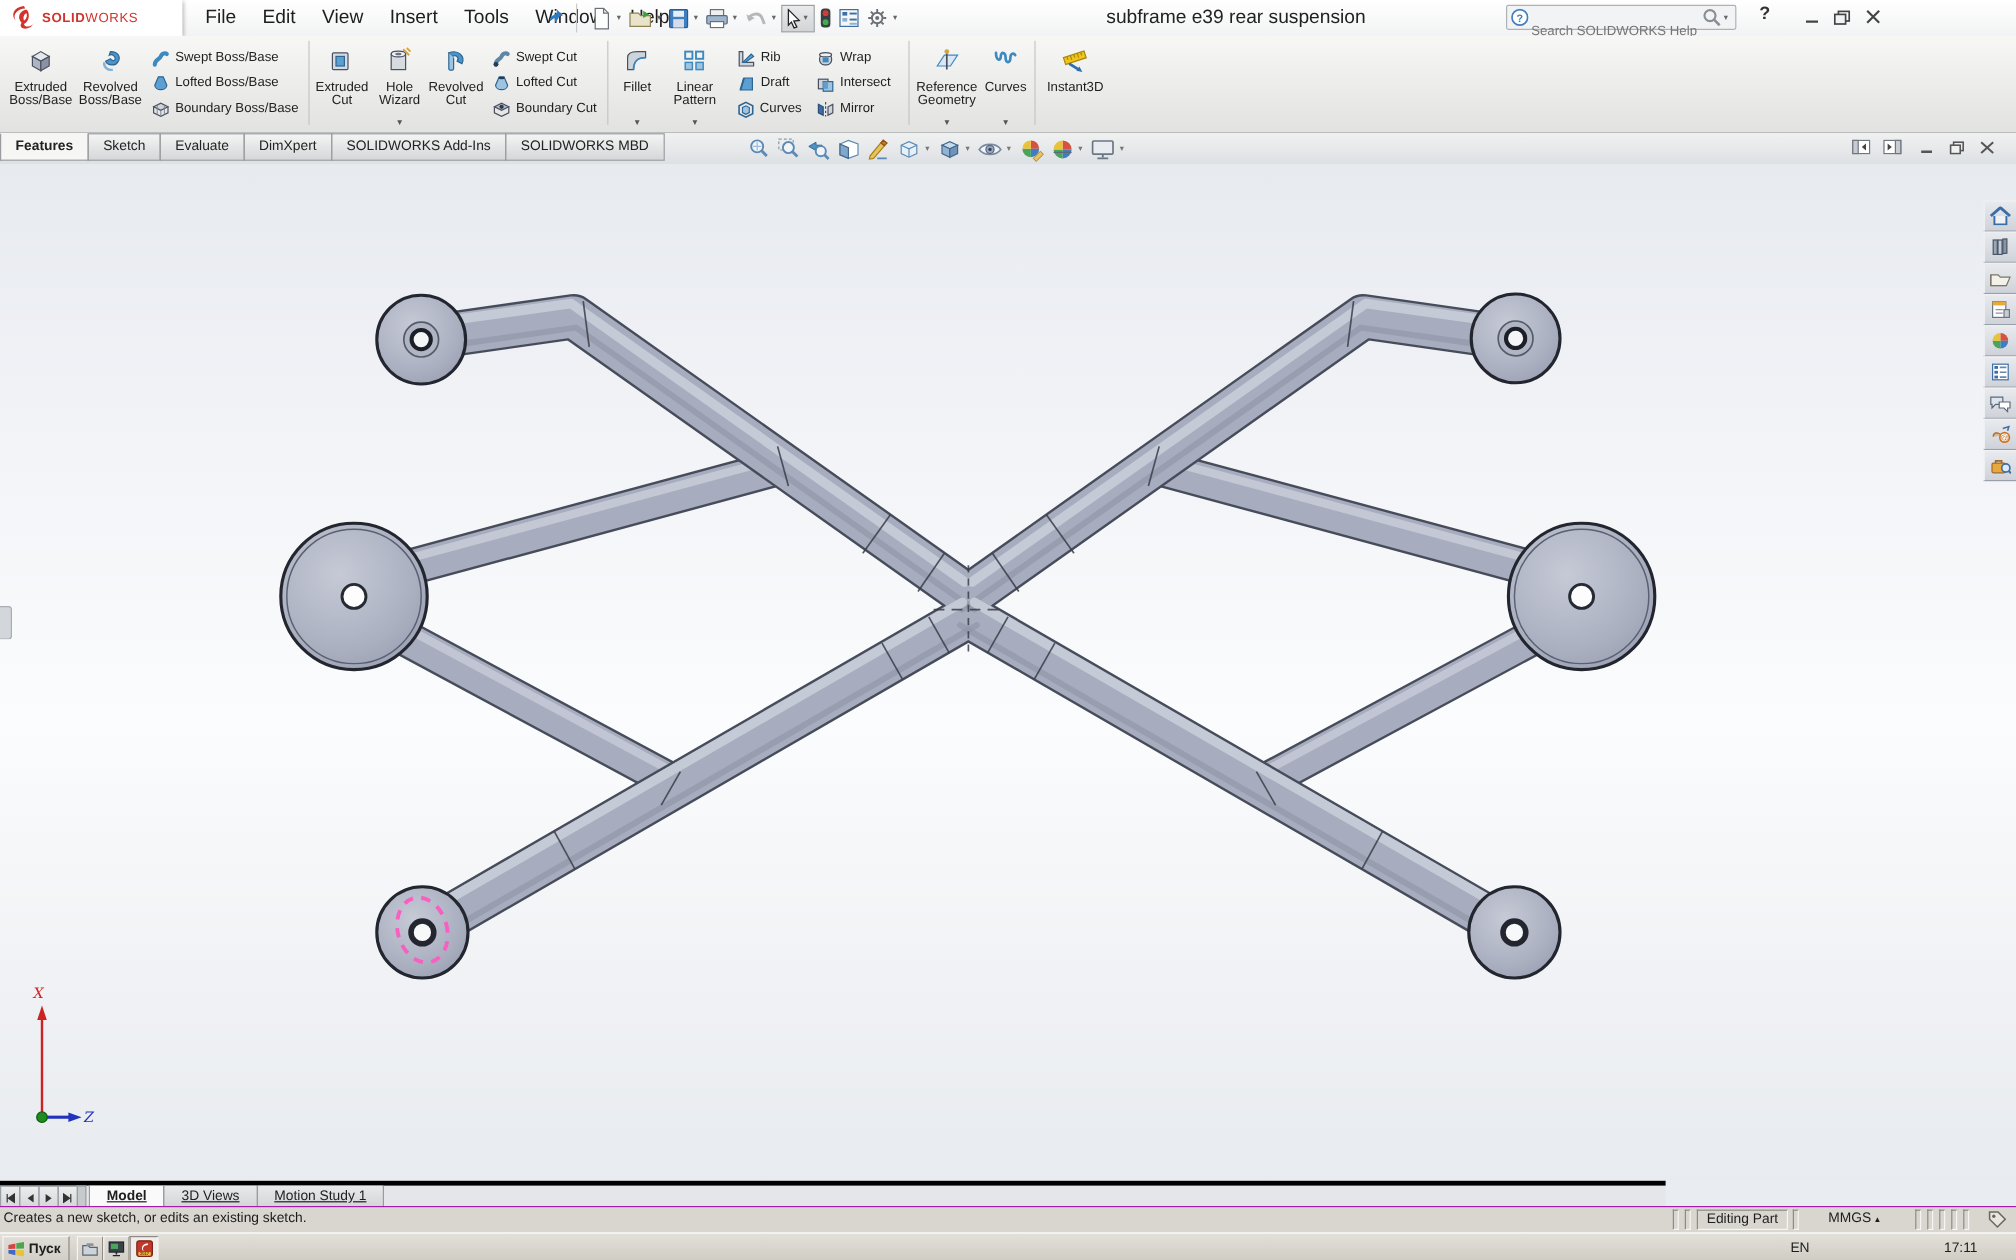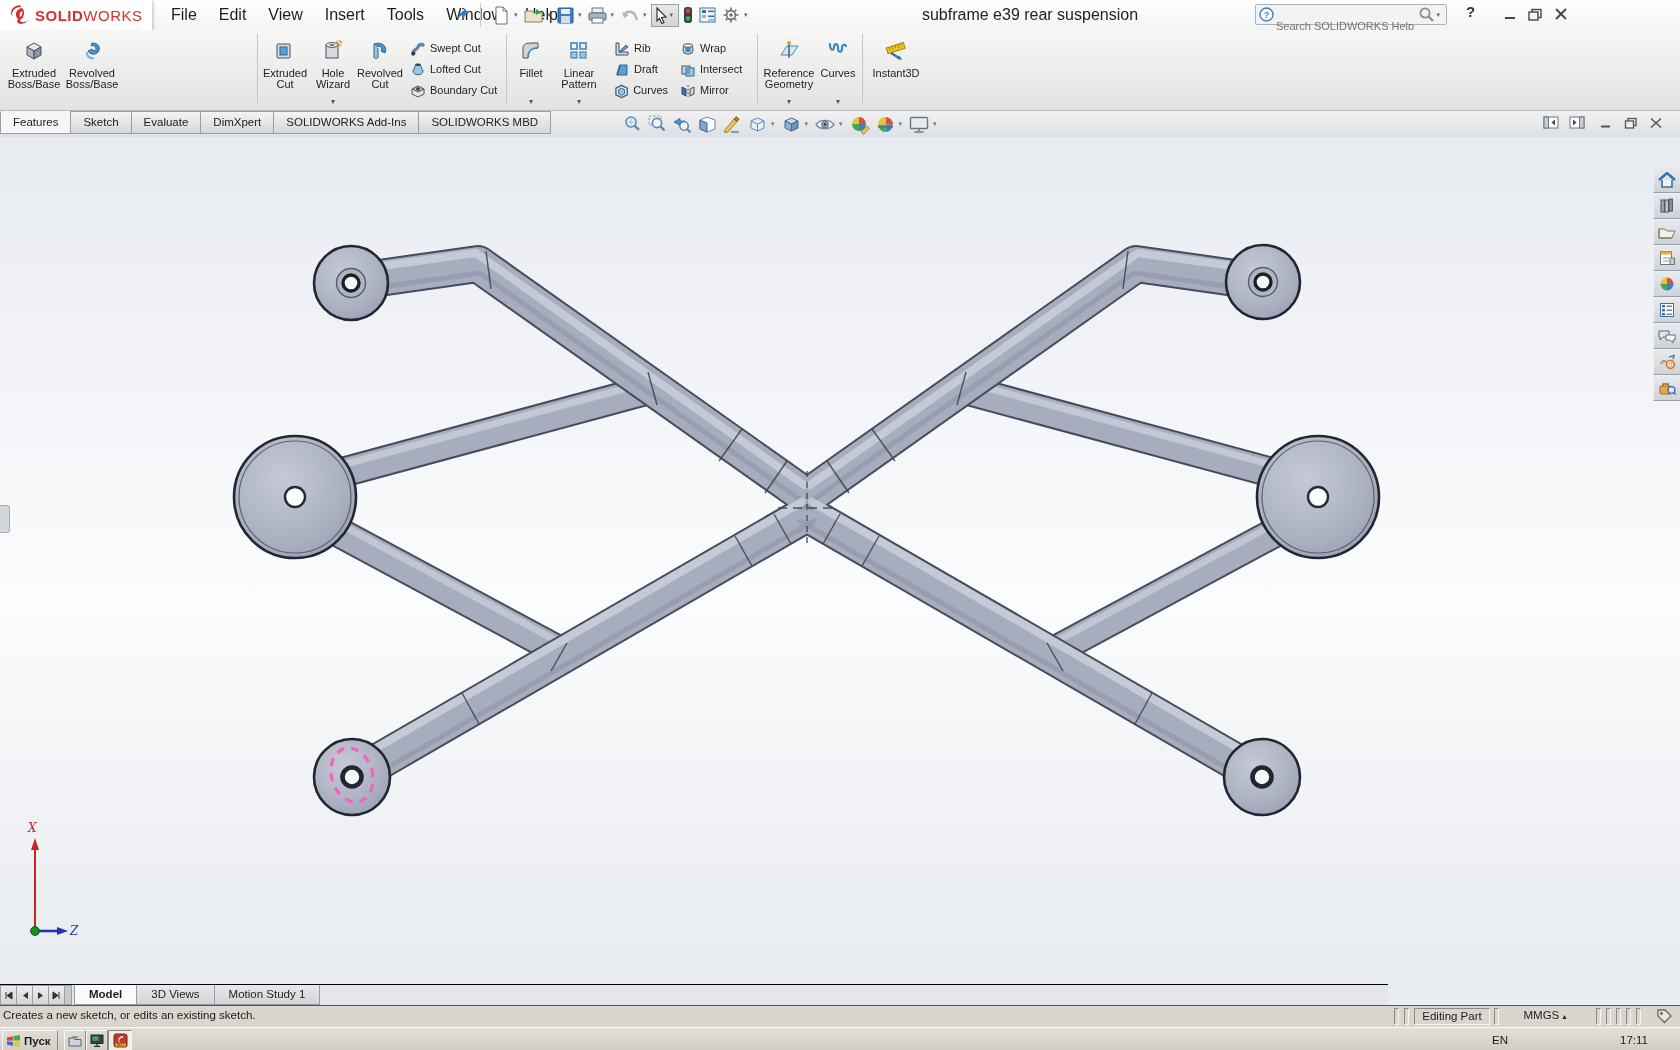--- a/index.html
+++ b/index.html
@@ -6,21 +6,21 @@
   .screen{position:relative;width:1680px;height:1050px;overflow:hidden;background:#e9ecf0;
           font-family:"Liberation Sans",sans-serif;color:#1e1e1e;}
   .abs{position:absolute;}
   .pre{white-space:pre-line;}
   svg{display:block;}
 
   
   #titlebar{left:0;top:0;width:1680px;height:30px;background:linear-gradient(#ffffff,#f2f3f4);border-bottom:1px solid #cfd1d3;}
   #logo{left:0;top:0;width:152px;height:30px;background:#fff;box-shadow:1px 1px 3px rgba(0,0,0,.25);
         display:flex;align-items:center;padding-left:6px;box-sizing:border-box;}
-  .brand{font-size:15px;color:#d1342c;letter-spacing:.5px;margin-left:3px;}
+  .brand{font-size:11px;color:#d1342c;letter-spacing:.5px;margin-left:3px;}
   .brand b{font-weight:bold;}
   #menubar{left:160px;top:0;height:30px;display:flex;align-items:center;}
   .mi{font-size:16px;padding:0 11px;line-height:30px;cursor:default;}
   #pin{left:455px;top:6px;}
   .qsep{left:480px;top:3px;width:1px;height:24px;background:#c9cbcd;}
   #qat{left:490px;top:0;height:30px;display:flex;align-items:center;}
   .qbtn{display:flex;align-items:center;margin:0 1px;padding:2px;}
   .qarr{font-size:7px;color:#666;margin:0 3px 0 1px;}
   .qsel{border:1px solid #9aa0a6;background:linear-gradient(#e9eaeb,#d2d4d6);padding:2px;}
   #doctitle{left:880px;top:0;width:300px;text-align:center;font-size:16px;line-height:30px;color:#222;}
@@ -40,38 +40,38 @@
   .rarr{font-size:8px;color:#555;margin-top:auto;line-height:9px;}
   .rstack{position:absolute;top:8px;display:flex;flex-direction:column;}
   .rs{display:flex;align-items:center;height:19px;margin:1px 0;padding:0 2px;}
   .rs .rlb{margin:0 0 0 4px;text-align:left;white-space:nowrap;}
   .gsep{position:absolute;top:4px;width:1px;height:70px;background:#c6c6c5;}
 
   
   #tabrow{left:0;top:111px;width:1680px;height:26px;background:linear-gradient(#f0f1f1,#dde0e4);}
   .ctab{display:inline-block;font-size:11.5px;padding:4px 12px 5px 12px;border:1px solid #9b9da0;margin-right:-1px;
         background:linear-gradient(#f4f4f4,#d6d7d8);color:#222;position:relative;top:0;}
-  .ctab.active{background:#f6f6f5;font-weight:normal;border-top-color:#f6f6f5;}
+  .ctab.active{background:#f6f6f5;font-weight:bold;border-top-color:#f6f6f5;}
   #headsup{left:620px;top:1px;height:24px;display:flex;align-items:center;}
   .hu{display:flex;align-items:center;padding:1px 2px;}
   .huarr{font-size:7px;color:#777;margin:0 4px 0 1px;}
   .docctl{top:5px;display:flex;align-items:center;}
 
   
   #viewport{left:0;top:137px;width:1680px;height:847px;
             background:linear-gradient(180deg,#e7eaef 0%,#f0f2f6 22%,#fbfcfd 55%,#f0f2f5 80%,#e8ebef 100%);}
   #lefttab{left:0;top:368px;width:9px;height:26px;background:#d3d7dc;border:1px solid #a8adb4;border-left:none;border-radius:0 3px 3px 0;}
   #triad{left:10px;top:688px;width:80px;height:120px;}
   .triadlbl{position:absolute;font-family:"DejaVu Serif",serif;font-style:italic;font-size:12px;}
   #taskpane{right:0;top:30px;width:27px;display:flex;flex-direction:column;}
   .tp{width:26px;height:24px;border:1px solid #9aa0a8;border-top-color:#eef0f3;border-left-color:#eef0f3;
       background:linear-gradient(#e8eaee,#cfd3d9);display:flex;align-items:center;justify-content:center;margin-bottom:0px;}
 
   
-  #bottombar{left:0;top:984px;width:1388px;height:20px;background:#e4e6e9;border-top:1px solid #000000;display:flex;align-items:stretch;}
+  #bottombar{left:0;top:984px;width:1388px;height:20px;background:#e4e6e9;border-top:4px solid #000000;display:flex;align-items:stretch;text-decoration:underline;}
   .navb{width:15px;border:1px solid #9aa0a6;background:linear-gradient(#eceded,#d4d6d8);display:flex;align-items:center;justify-content:center;margin-right:-1px;}
   .splitter{width:6px;background:#c7cacd;border:1px solid #9aa0a6;margin:0 2px 0 0;}
   .btab{font-size:11.5px;padding:3px 14px 0 14px;border:1px solid #999b9e;border-top:none;margin-right:-1px;
         background:linear-gradient(#e8e9ea,#d2d4d6);}
   .btab.active{background:#fafafa;font-weight:bold;}
 
   
   #statusbar{left:0;top:1005px;width:1680px;height:21px;background:#d9d6d0;border-top:1px solid #a21caf;font-size:11.5px;}
   #statusmsg{left:3px;top:3px;color:#1c1c1c;}
   .sunken{border:1px solid;border-color:#8e8b85 #f6f5f3 #f6f5f3 #8e8b85;}
@@ -231,20 +231,42 @@
       <span class="ric">
         <svg width="24" height="24" viewBox="0 0 24 24">
             <path d="M12 4 C19 4 21 9 18 13 C16 16 10 16 8 12 L12 10 C13 12 16 12 16 10 C16 7 13 6 11 7 Z" fill="#4b93c9" stroke="#2b6694"></path>
             <path d="M7 13 C6 17 10 20 14 19" fill="none" stroke="#7fb3d9" stroke-width="2"></path>
           </svg>
       </span>
       <span class="rlb pre">Revolved
 Boss/Base</span>
     </div>
 
+    <div class="rstack" style="left:124px;width:128px;">
+      <div class="rs">
+        <svg width="16" height="16" viewBox="0 0 16 16">
+            <path d="M3 13 C3 8 7 9 8 6 C9 3 12 3 13 4" fill="none" stroke="#3c8ac0" stroke-width="3.4" stroke-linecap="round"></path>
+          </svg>
+        <span class="rlb">Swept Boss/Base</span>
+      </div>
+      <div class="rs">
+        <svg width="16" height="16" viewBox="0 0 16 16">
+            <path d="M6 2 H10 L13 9 C13 14 3 14 3 9 Z" fill="#5d9fd0" stroke="#2b6694"></path>
+          </svg>
+        <span class="rlb">Lofted Boss/Base</span>
+      </div>
+      <div class="rs">
+        <svg width="16" height="16" viewBox="0 0 16 16">
+            <path d="M2 6 L8 3 L14 6 L8 9 Z" fill="#cfd4db" stroke="#4a5060"></path>
+            <path d="M2 6 V11 L8 14 L14 11 V6" fill="none" stroke="#4a5060"></path>
+            <path d="M8 9 V14 M5 4.5 L5 12.5 M11 4.5 L11 12.5" stroke="#7d8494" stroke-width=".8"></path>
+          </svg>
+        <span class="rlb">Boundary Boss/Base</span>
+      </div>
+    </div>
 
     <div class="gsep" style="left:257px;"></div>
 
     <div class="rb" style="left:262px;width:46px;">
       <span class="ric">
         <svg width="24" height="24" viewBox="0 0 24 24">
             <rect x="4" y="5" width="13" height="14" rx="1" fill="#d7dbe1" stroke="#4a5060"></rect>
             <rect x="7" y="8" width="7" height="8" fill="#5d9fd0" stroke="#2b6694"></rect>
           </svg>
       </span>

